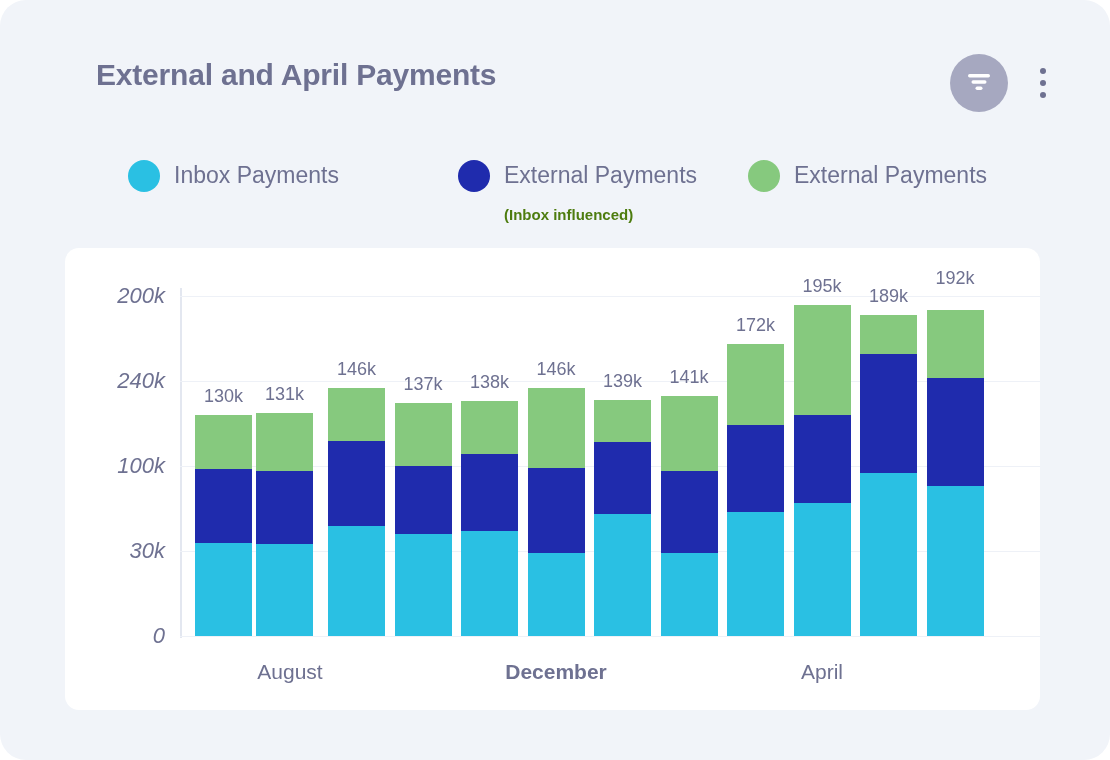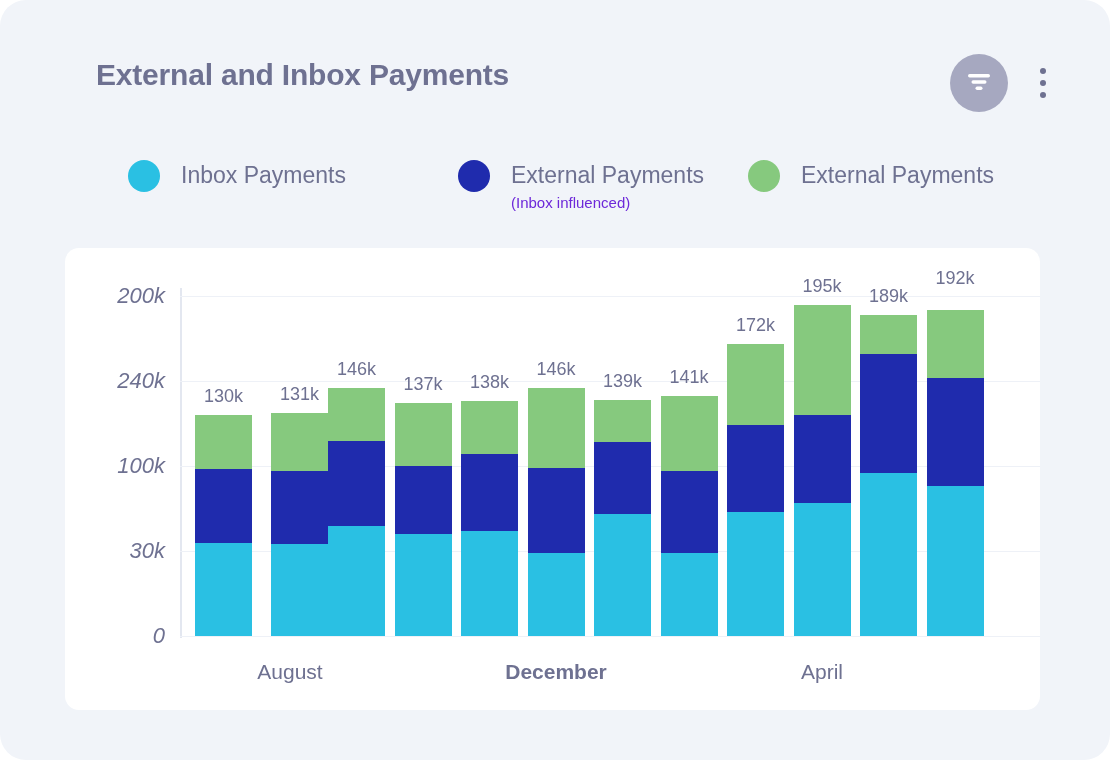--- a/index.html
+++ b/index.html
@@ -83,44 +83,45 @@
     position: absolute;
     left: 128px; top: 158px;
     width: 900px;
     height: 70px;
   }
   .legend-item {
     position: absolute;
     top: 0;
     display: flex;
     align-items: flex-start;
-    gap: 21px;
+    gap: 14px;
   }
   .legend-item.i0 { left: 0px; }
   .legend-item.i1 { left: 330px; }
   .legend-item.i2 { left: 620px; }
   .legend-dot {
     width: 32px; height: 32px;
     border-radius: 50%;
     flex: 0 0 auto;
     margin-top: 2px;
   }
   .legend-texts { display: flex; flex-direction: column; }
   .legend-label {
     font-size: 23px;
     color: #6e7191;
     white-space: nowrap;
     line-height: 34px;
   }
   .legend-sub {
     font-size: 15px;
-    color: #6d28d9;
+    color: #4d7c0f;
     white-space: nowrap;
     line-height: 22px;
-    margin-top: 0;
+    margin-top: 12px;
+    font-weight: bold;
   }
 
   
   .chart-card {
     position: absolute;
     left: 65px; top: 248px;
     width: 975px;
     height: 462px;
     background: #ffffff;
     border-radius: 14px;
@@ -193,21 +194,21 @@
     transform: translateX(-50%);
     white-space: nowrap;
   }
 </style>
 </head>
 <body>
 
 <div class="page-card">
 
   <div class="header">
-    <div class="page-title">External and Inbox Payments</div>
+    <div class="page-title">External and April Payments</div>
     <div class="header-actions">
       <button class="filter-button">
         <span class="filter-icon">
           <svg width="24" height="18" viewBox="0 0 24 18" aria-hidden="true">
             <rect x="1" y="1" width="22" height="3.4" rx="1.7" fill="#ffffff"></rect>
             <rect x="4.5" y="7.3" width="15" height="3.4" rx="1.7" fill="#ffffff"></rect>
             <rect x="8.5" y="13.6" width="7" height="3.4" rx="1.7" fill="#ffffff"></rect>
           </svg>
         </span>
       </button>
@@ -268,21 +269,21 @@
             <div class="ytick">0</div>
           </div>
         </div>
       <div class="bars" id="bars">
           <div class="bar-group" style="left: 0px;">
             <div class="bar-seg" style="height: 54.4px; background: rgb(134, 201, 126);"></div>
             <div class="bar-seg" style="height: 73.1px; background: rgb(31, 43, 173);"></div>
             <div class="bar-seg" style="height: 93.5px; background: rgb(42, 192, 227);"></div>
             <div class="bar-value" style="bottom: 229px;">130k</div>
           </div>
-          <div class="bar-group" style="left: 76px; margin-top: 31px;">
+          <div class="bar-group" style="left: 61px; margin-top: 31px;">
             <div class="bar-seg" style="height: 57.8px; background: rgb(134, 201, 126);"></div>
             <div class="bar-seg" style="height: 73.1px; background: rgb(31, 43, 173);"></div>
             <div class="bar-seg" style="height: 91.8px; background: rgb(42, 192, 227);"></div>
             <div class="bar-value" style="bottom: 230.7px;">131k</div>
           </div>
           <div class="bar-group" style="left: 133px;">
             <div class="bar-seg" style="height: 52.7px; background: rgb(134, 201, 126);"></div>
             <div class="bar-seg" style="height: 85px; background: rgb(31, 43, 173);"></div>
             <div class="bar-seg" style="height: 110.5px; background: rgb(42, 192, 227);"></div>
             <div class="bar-value" style="bottom: 256.2px;">146k</div>

